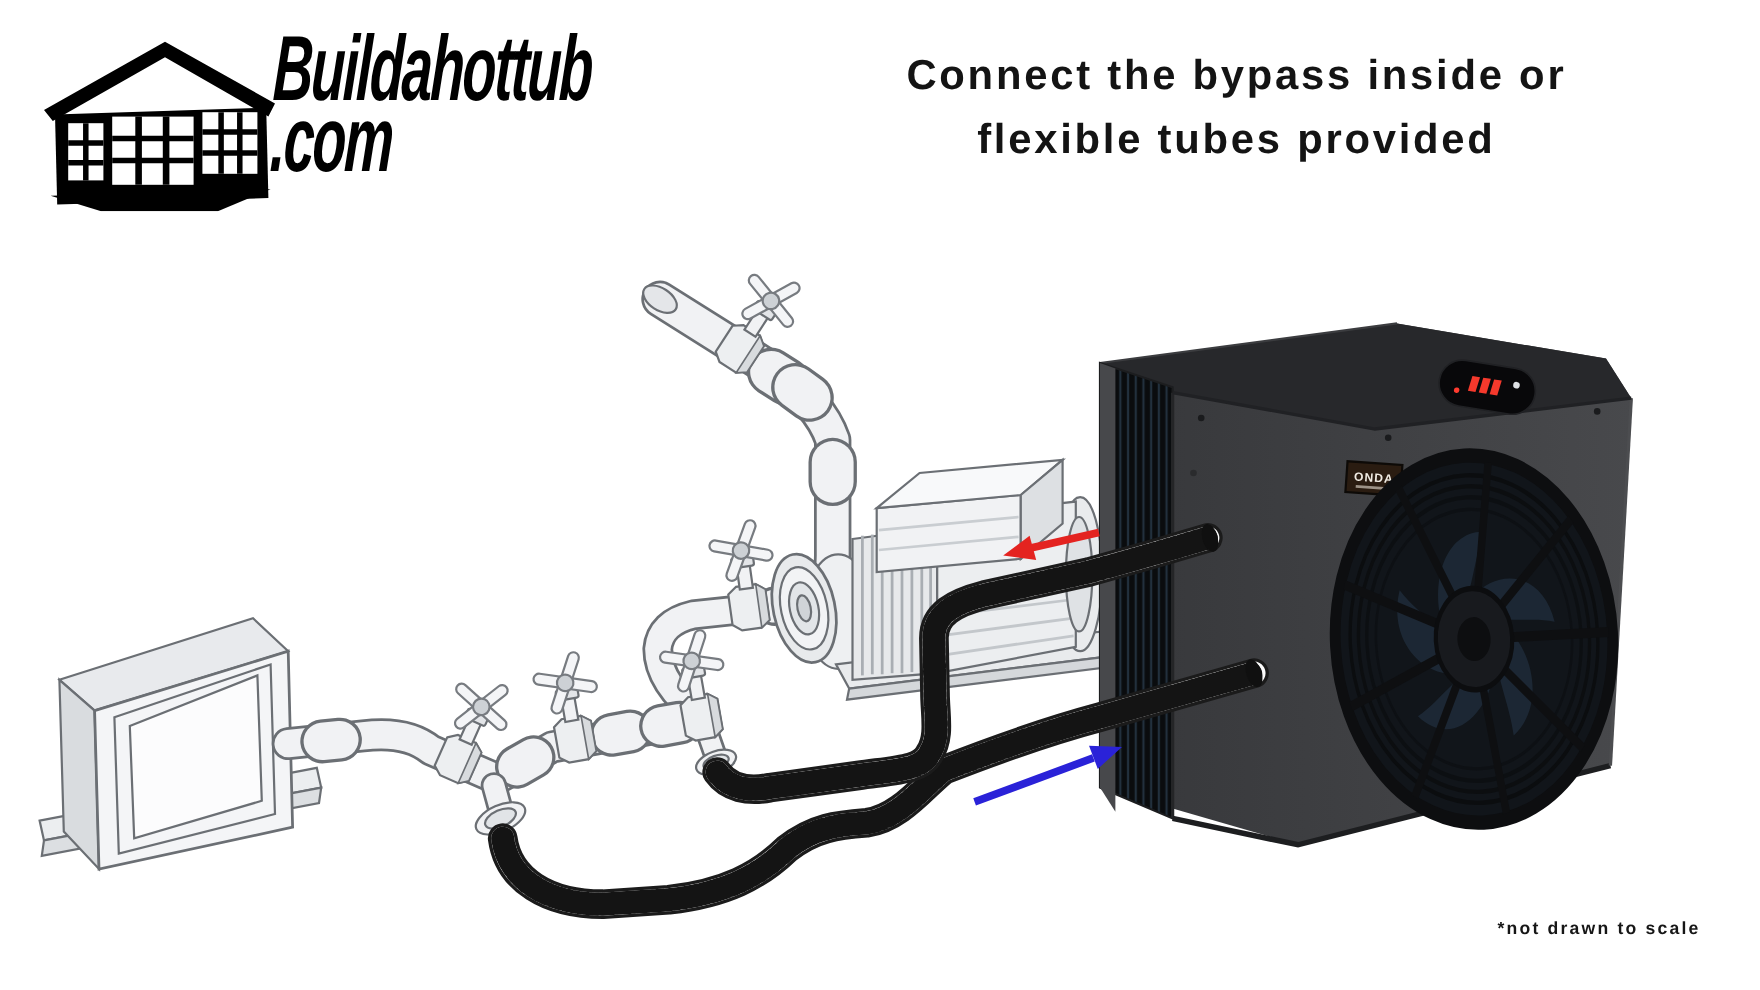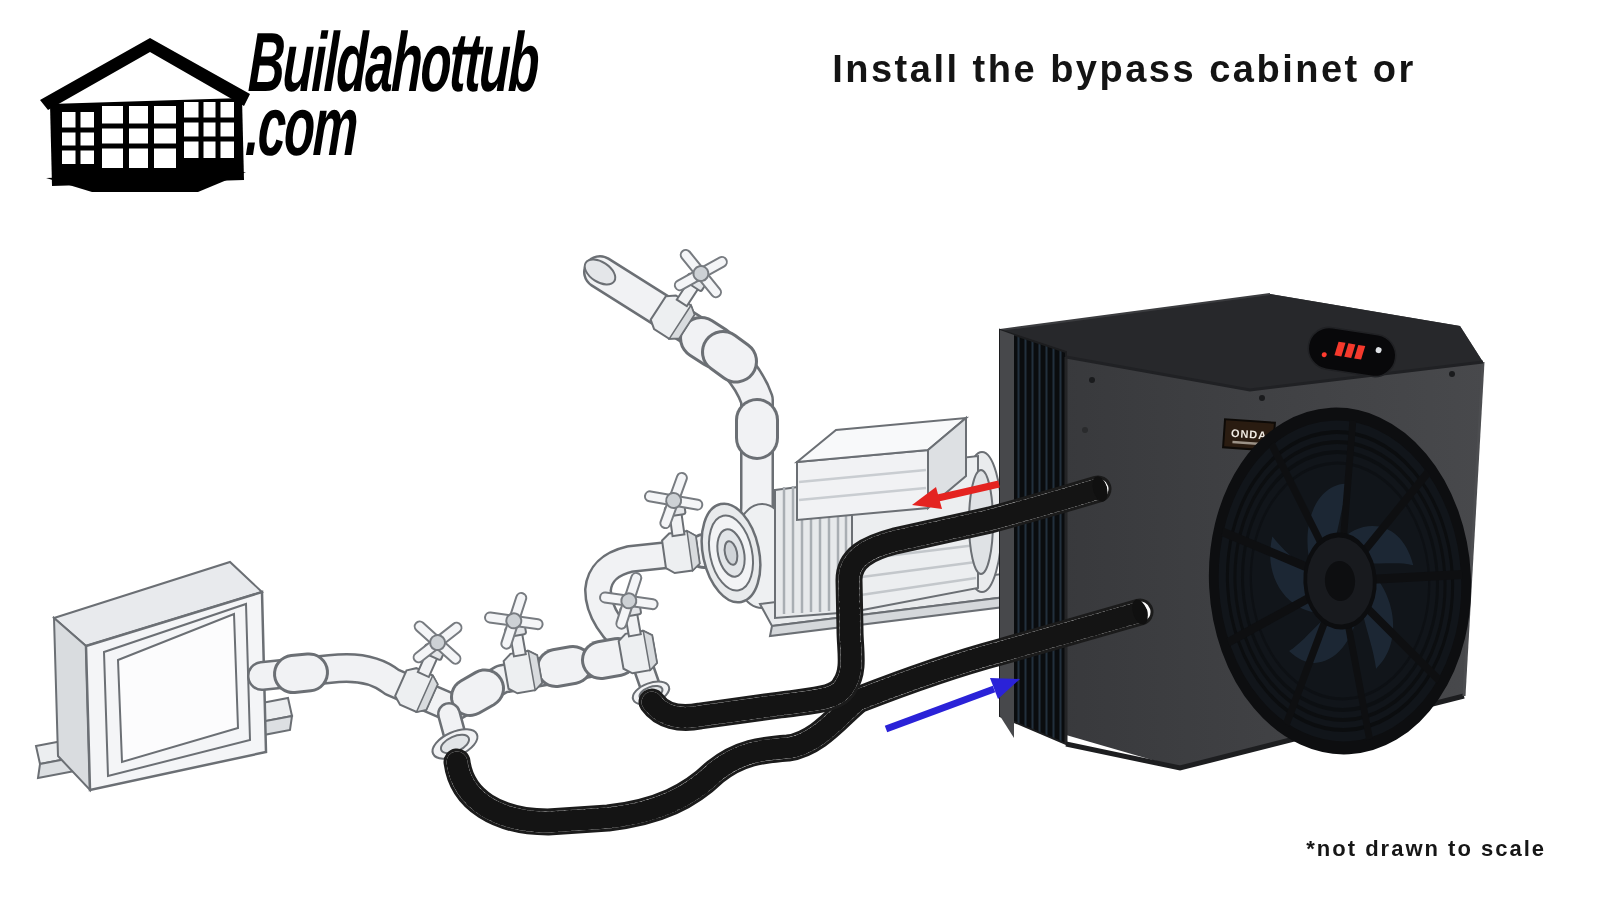--- a/index.html
+++ b/index.html
@@ -8,21 +8,21 @@
   
   .logo-wrap{position:absolute;left:0;top:0;width:700px;height:230px;}
   .logo-icon{position:absolute;left:38px;top:36px;}
   .logo-text{position:absolute;left:250px;top:30px;color:#000;font-weight:700;font-style:italic;
              font-size:84px;line-height:64px;letter-spacing:-3px;white-space:nowrap;
              transform:scaleX(.60) skewX(-4deg);transform-origin:left top;}
   
   .headline{position:absolute;left:788px;top:40px;width:672px;text-align:center;
             font-size:38px;font-weight:700;line-height:58px;letter-spacing:2.5px;color:#141414;}
   
-  .footnote{position:absolute;right:54px;top:836px;font-size:22px;font-weight:700;
+  .footnote{position:absolute;right:54px;top:836px;font-size:16px;font-weight:700;
             letter-spacing:2px;color:#161616;}
   
   svg{display:block;}
   .diagram{position:absolute;left:0;top:0;}
   .pipeO{fill:none;stroke:#6b6f74;stroke-linecap:round;stroke-linejoin:round;}
   .pipeF{fill:none;stroke:#f1f2f4;stroke-linecap:round;stroke-linejoin:round;}
   .flexO{fill:none;stroke:#1b1b1b;stroke-linecap:round;stroke-linejoin:round;}
   .flexW{fill:none;stroke:#fbfbfb;stroke-linecap:round;stroke-linejoin:round;}
   .flexD{fill:none;stroke:#141414;stroke-linecap:round;stroke-dasharray:3 3.6;}
   .edge{stroke:#6b6f74;stroke-width:2;}
@@ -60,21 +60,22 @@
 
       <polygon points="8,142 208,136 160,156 54,156" fill="#000"></polygon>
     </svg>
     <div class="logo-text">
       <div>Buildahottub</div>
       <div>.com</div>
     </div>
   </div>
 
   <div class="headline">
-    <div>Install the bypass cabinet or</div>
+    <div>Connect the bypass inside or</div>
+    <div>flexible tubes provided</div>
   </div>
 
   <svg class="diagram" width="1600" height="900" viewBox="0 0 1600 900">
     <defs>
       <pattern id="fins" width="7" height="12" patternUnits="userSpaceOnUse">
         <rect width="7" height="12" fill="#0a0c0e"></rect>
         <rect x="2.5" width="2" height="12" fill="#22303d"></rect>
       </pattern>
       <linearGradient id="frontG" x1="0" y1="0" x2="1" y2="0">
         <stop offset="0" stop-color="#36373a"></stop>

